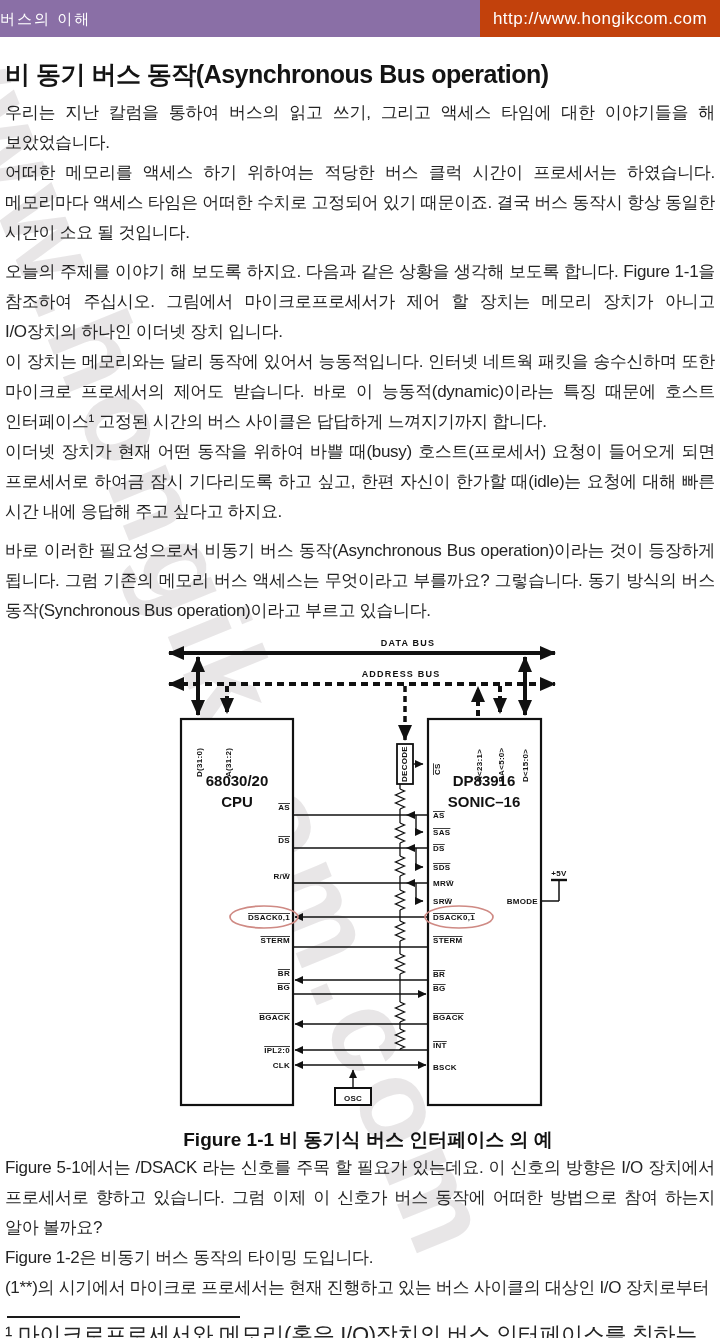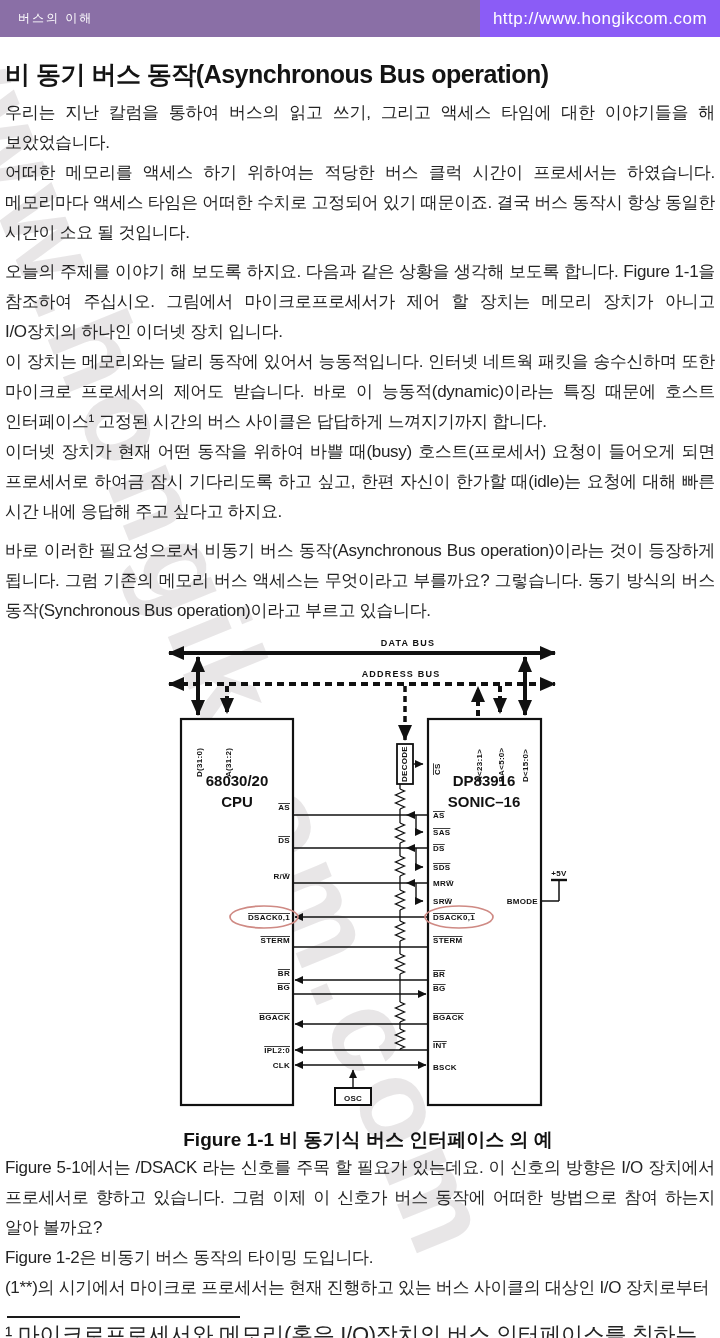--- a/index.html
+++ b/index.html
@@ -10,24 +10,24 @@
   .watermark{
     position:absolute;top:-20px;left:20px;z-index:0;pointer-events:none;
     font-size:118px;font-weight:700;letter-spacing:8px;white-space:nowrap;
     color:rgba(125,118,122,0.18);transform:rotate(68deg);transform-origin:0 0;
   }
   .page{position:relative;z-index:1;}
   .page-header{
     position:relative;height:37px;background:#8a6fa6;
   }
   .page-header .col-title{
-    color:#ffffff;font-size:12px;line-height:37px;padding-left:18px;letter-spacing:2px;border-radius:17px;
+    color:#ffffff;font-size:15px;line-height:37px;letter-spacing:2px;border-radius:17px;
   }
   .page-header .url-box{
-    position:absolute;right:0;top:0;height:37px;min-width:220px;background:#8b5cf6;
+    position:absolute;right:0;top:0;height:37px;min-width:220px;background:#c2410c;
     color:#ffffff;font-size:17px;line-height:37px;text-align:center;padding:0 10px;
     font-weight:500;letter-spacing:0.5px;
   }
   .content{padding:0 5px;}
   h1.article-title{
     font-size:25px;font-weight:700;color:#141414;margin:21px 0 7px 0;letter-spacing:-0.5px;
   }
   p.body-p{
     margin:0;font-size:17px;line-height:30px;text-align:justify;color:#242424;
     letter-spacing:-0.3px;word-break:keep-all;

